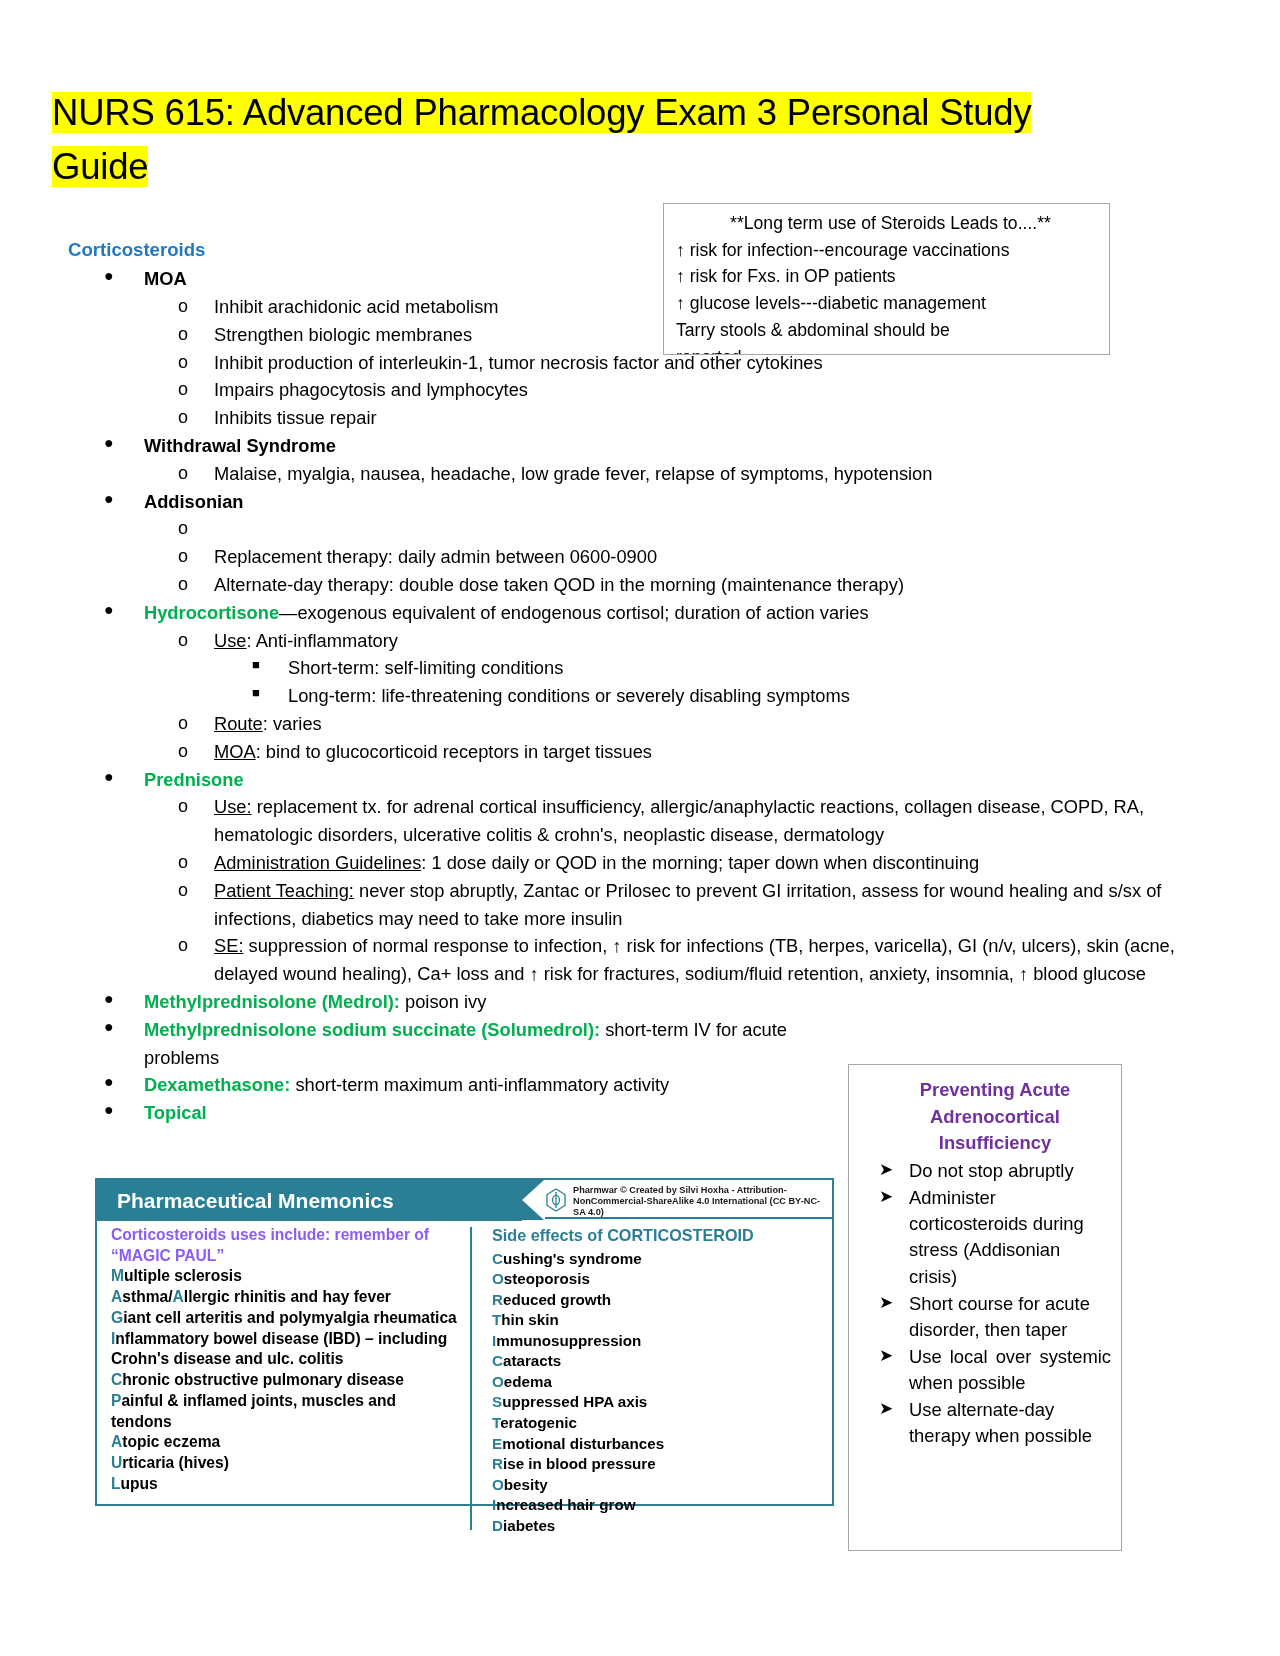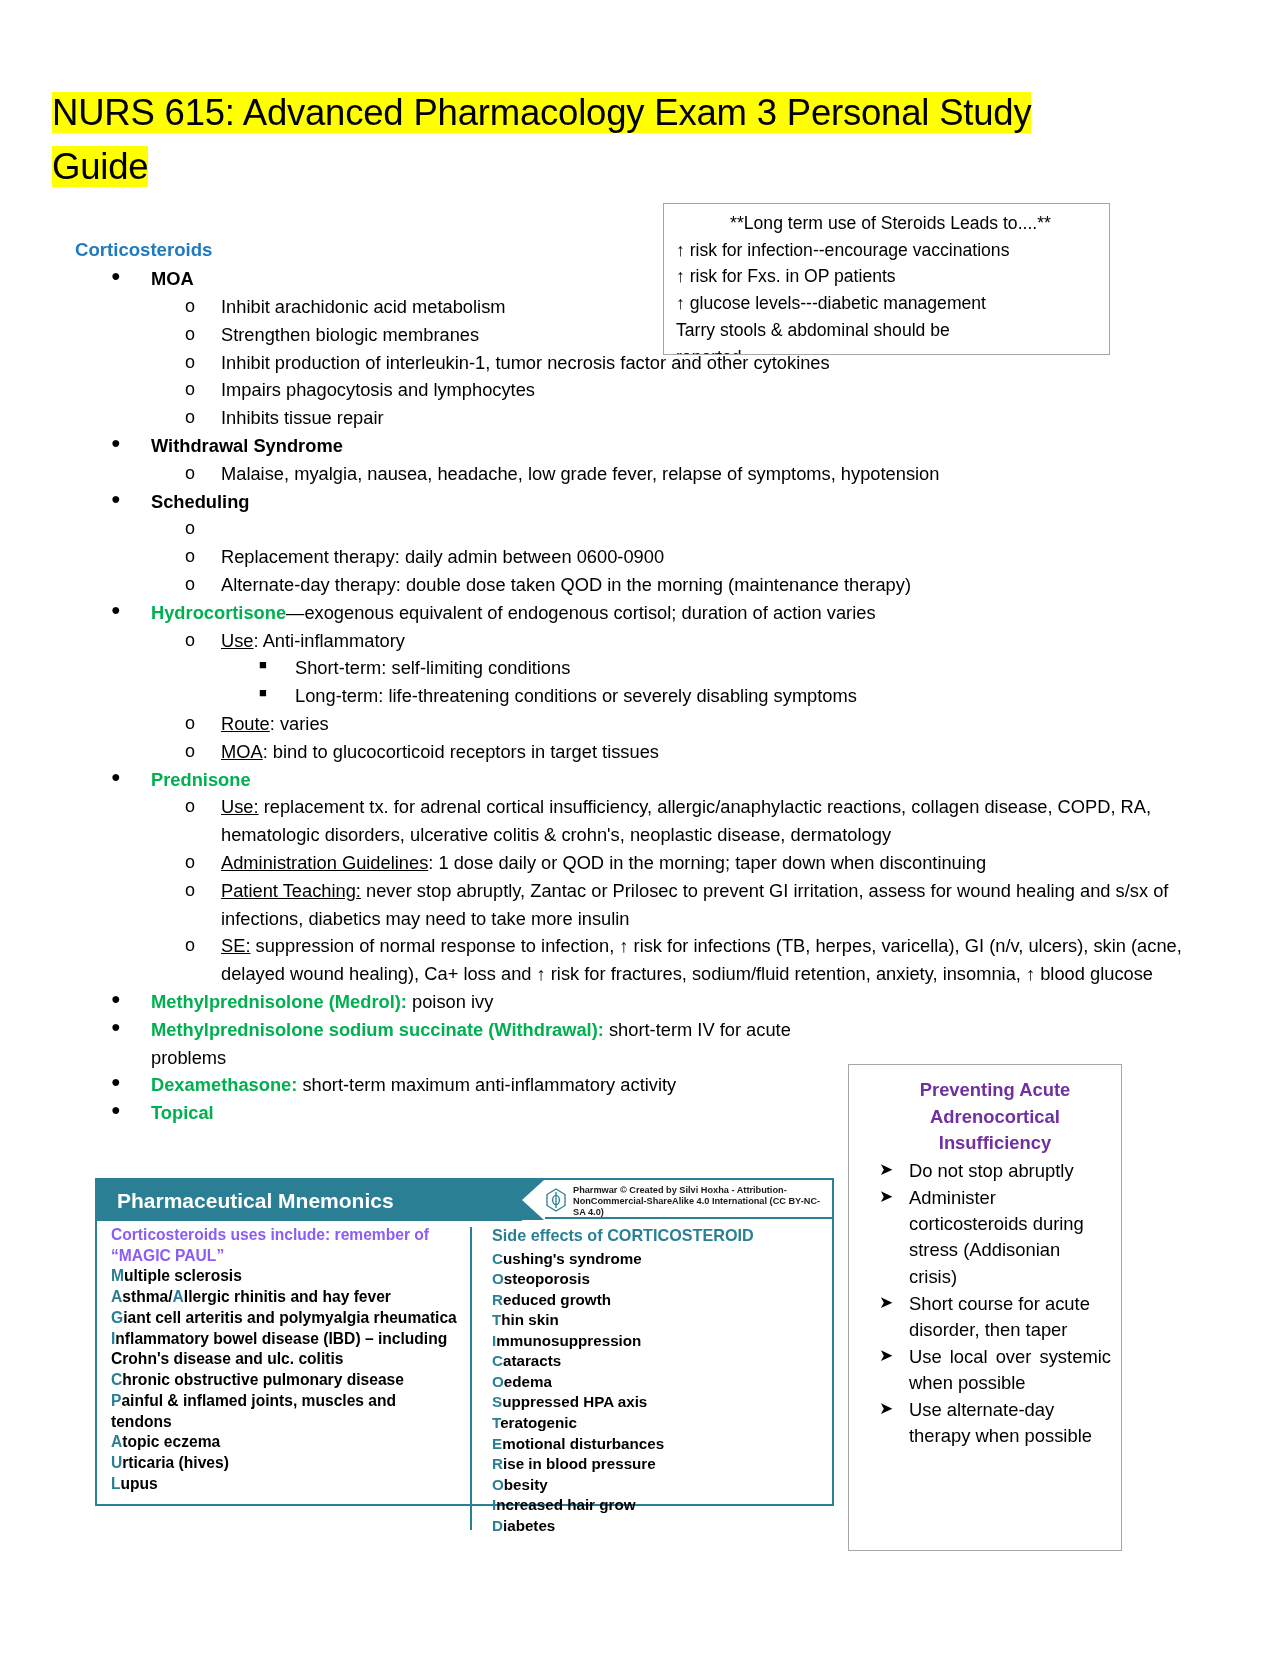--- a/index.html
+++ b/index.html
@@ -55,21 +55,21 @@
     z-index: 5;
   }
   .longterm-box .lt-head {
     text-align: center;
     padding-left: 6px;
   }
 
   
   .outline {
     position: absolute;
-    left: 7px;
+    left: 0;
     top: 236px;
     width: 1180px;
     font-size: 18.3px;
     line-height: 1.52;
   }
   .sec-head {
     position: relative;
     left: 68px;
     font-weight: bold;
     color: #1f7ac0;
@@ -287,21 +287,21 @@
     <div class="lvl2"><span class="mk">o</span><span>Inhibits tissue repair</span></div>
 
     <div class="lvl1">
       <span class="mk">●</span>
       <span class="b">Withdrawal Syndrome</span>
     </div>
     <div class="lvl2"><span class="mk">o</span><span>Malaise, myalgia, nausea, headache, low grade fever, relapse of symptoms, hypotension</span></div>
 
     <div class="lvl1">
       <span class="mk">●</span>
-      <span class="b">Scheduling</span>
+      <span class="b">Addisonian</span>
     </div>
     <div class="lvl2"><span class="mk">o</span></div>
     <div class="lvl2"><span class="mk">o</span><span>Replacement therapy: daily admin between 0600-0900</span></div>
     <div class="lvl2"><span class="mk">o</span><span>Alternate-day therapy: double dose taken QOD in the morning (maintenance therapy)</span></div>
 
     <div class="lvl1">
       <span class="mk">●</span>
       <span class="grn">Hydrocortisone</span><span>—exogenous equivalent of endogenous cortisol; duration of action varies</span>
     </div>
     <div class="lvl2"><span class="mk">o</span><span class="u">Use</span><span>: Anti-inflammatory</span></div>
@@ -319,21 +319,21 @@
     <div class="lvl2"><span class="mk">o</span><span class="u">Patient Teaching:</span><span> never stop abruptly, Zantac or Prilosec to prevent GI irritation, assess for wound healing and s/sx of infections, diabetics may need to take more insulin</span></div>
     <div class="lvl2"><span class="mk">o</span><span class="u">SE:</span><span> suppression of normal response to infection, ↑ risk for infections (TB, herpes, varicella), GI (n/v, ulcers), skin (acne, delayed wound healing), Ca+ loss and ↑ risk for fractures, sodium/fluid retention, anxiety, insomnia, ↑ blood glucose</span></div>
 
     <div class="lvl1">
       <span class="mk">●</span>
       <span class="grn">Methylprednisolone (Medrol):</span><span> poison ivy</span>
     </div>
 
     <div class="lvl1">
       <span class="mk">●</span>
-      <span class="wide" style="max-width:690px"><span class="grn">Methylprednisolone sodium succinate (Withdrawal):</span><span> short-term IV for acute problems</span></span>
+      <span class="wide" style="max-width:690px"><span class="grn">Methylprednisolone sodium succinate (Solumedrol):</span><span> short-term IV for acute problems</span></span>
     </div>
 
     <div class="lvl1">
       <span class="mk">●</span>
       <span class="grn">Dexamethasone:</span><span> short-term maximum anti-inflammatory activity</span>
     </div>
 
     <div class="lvl1">
       <span class="mk">●</span>
       <span class="grn">Topical</span>

